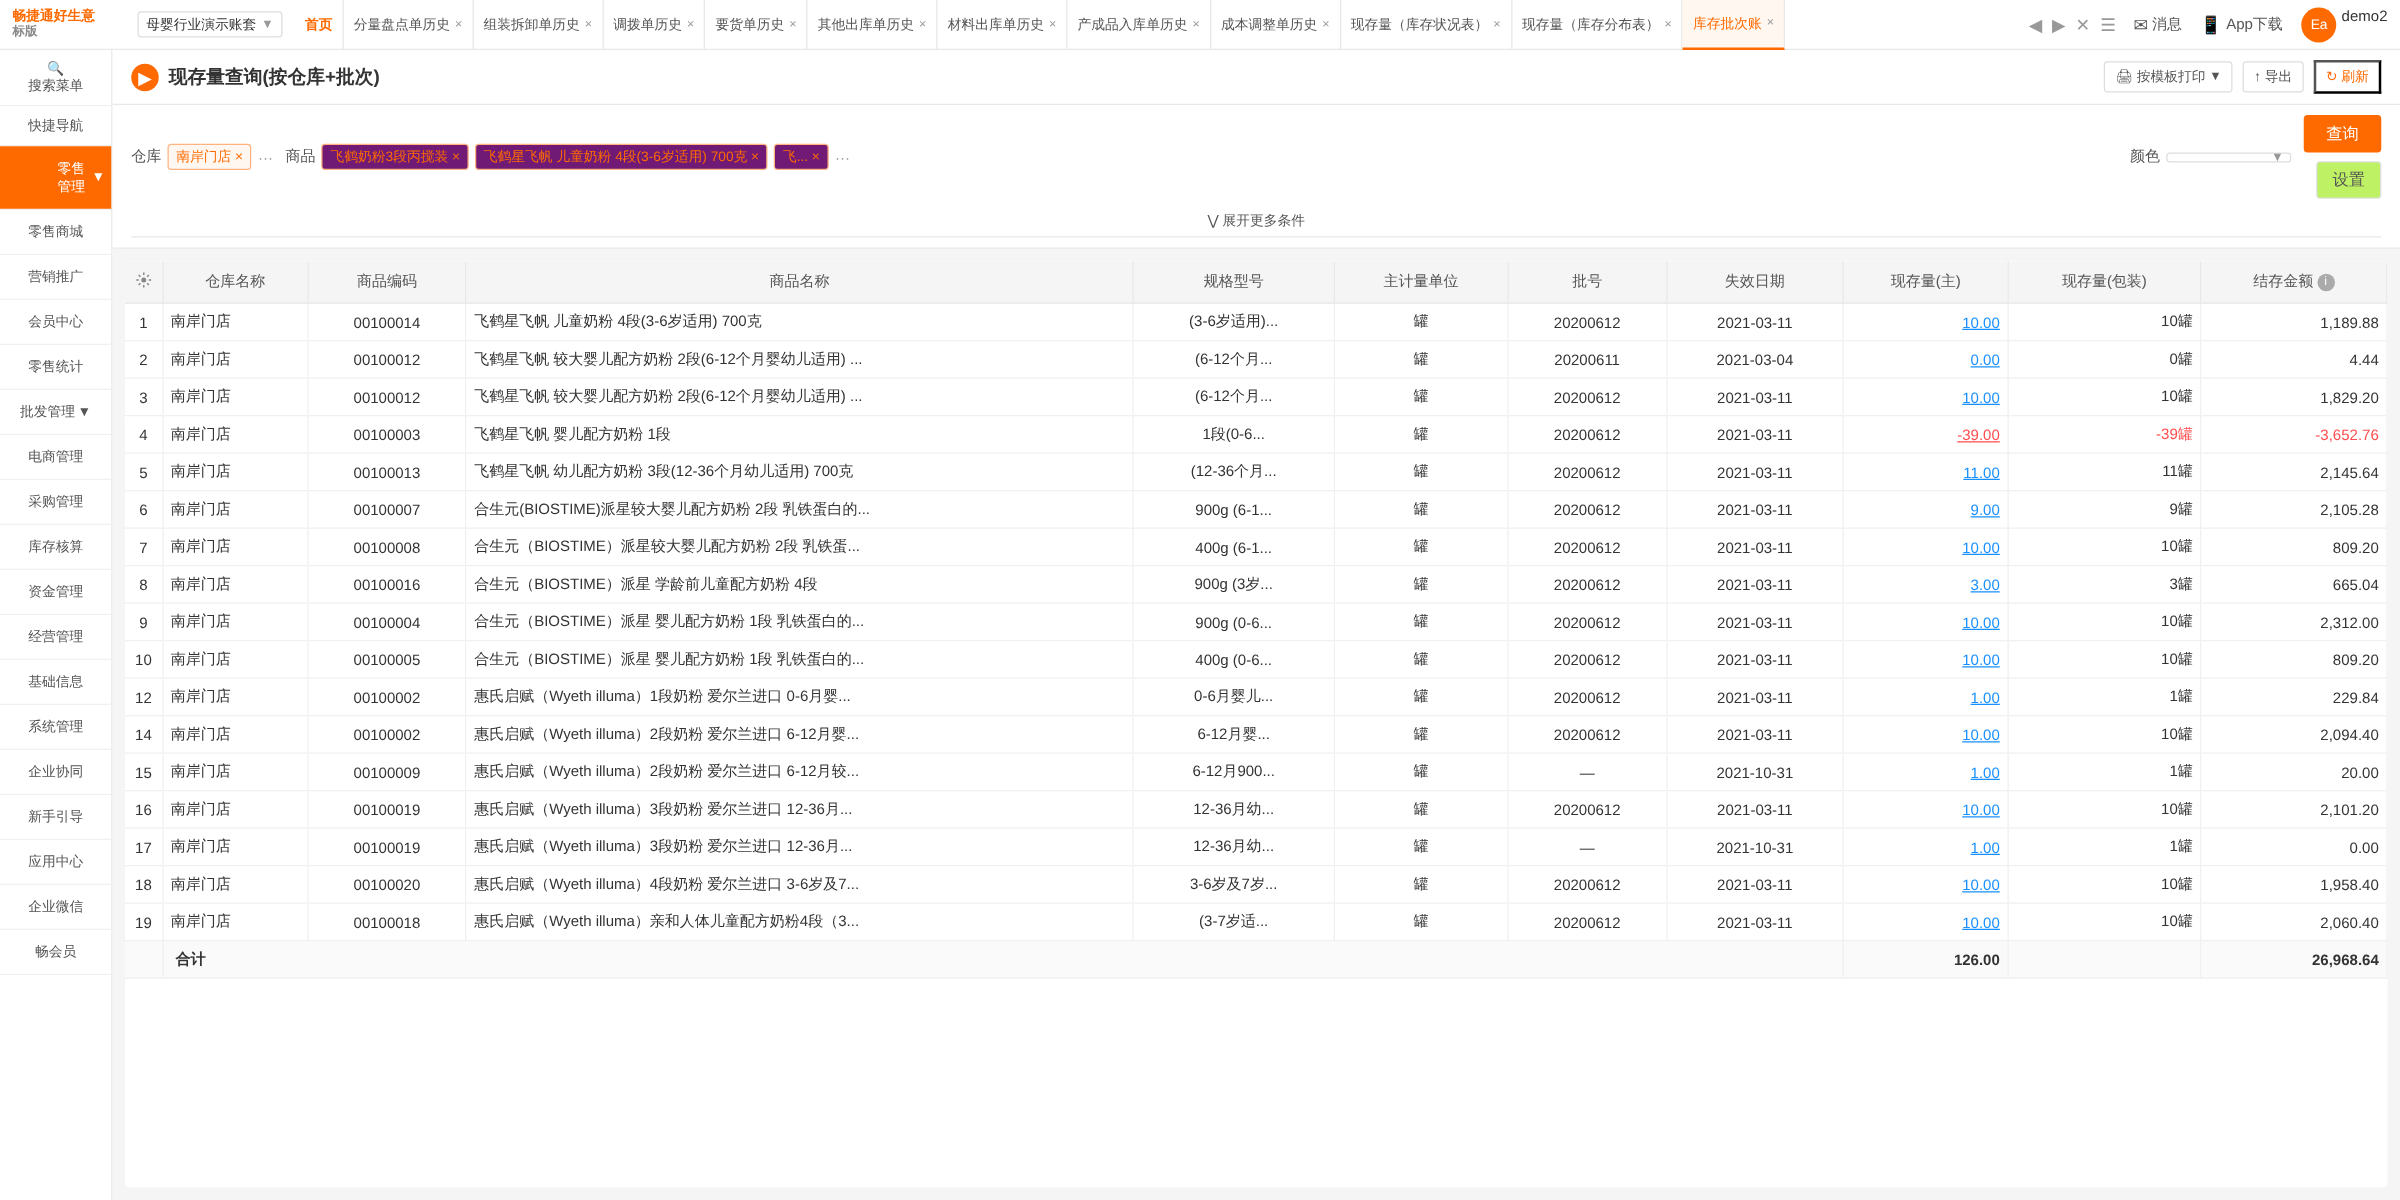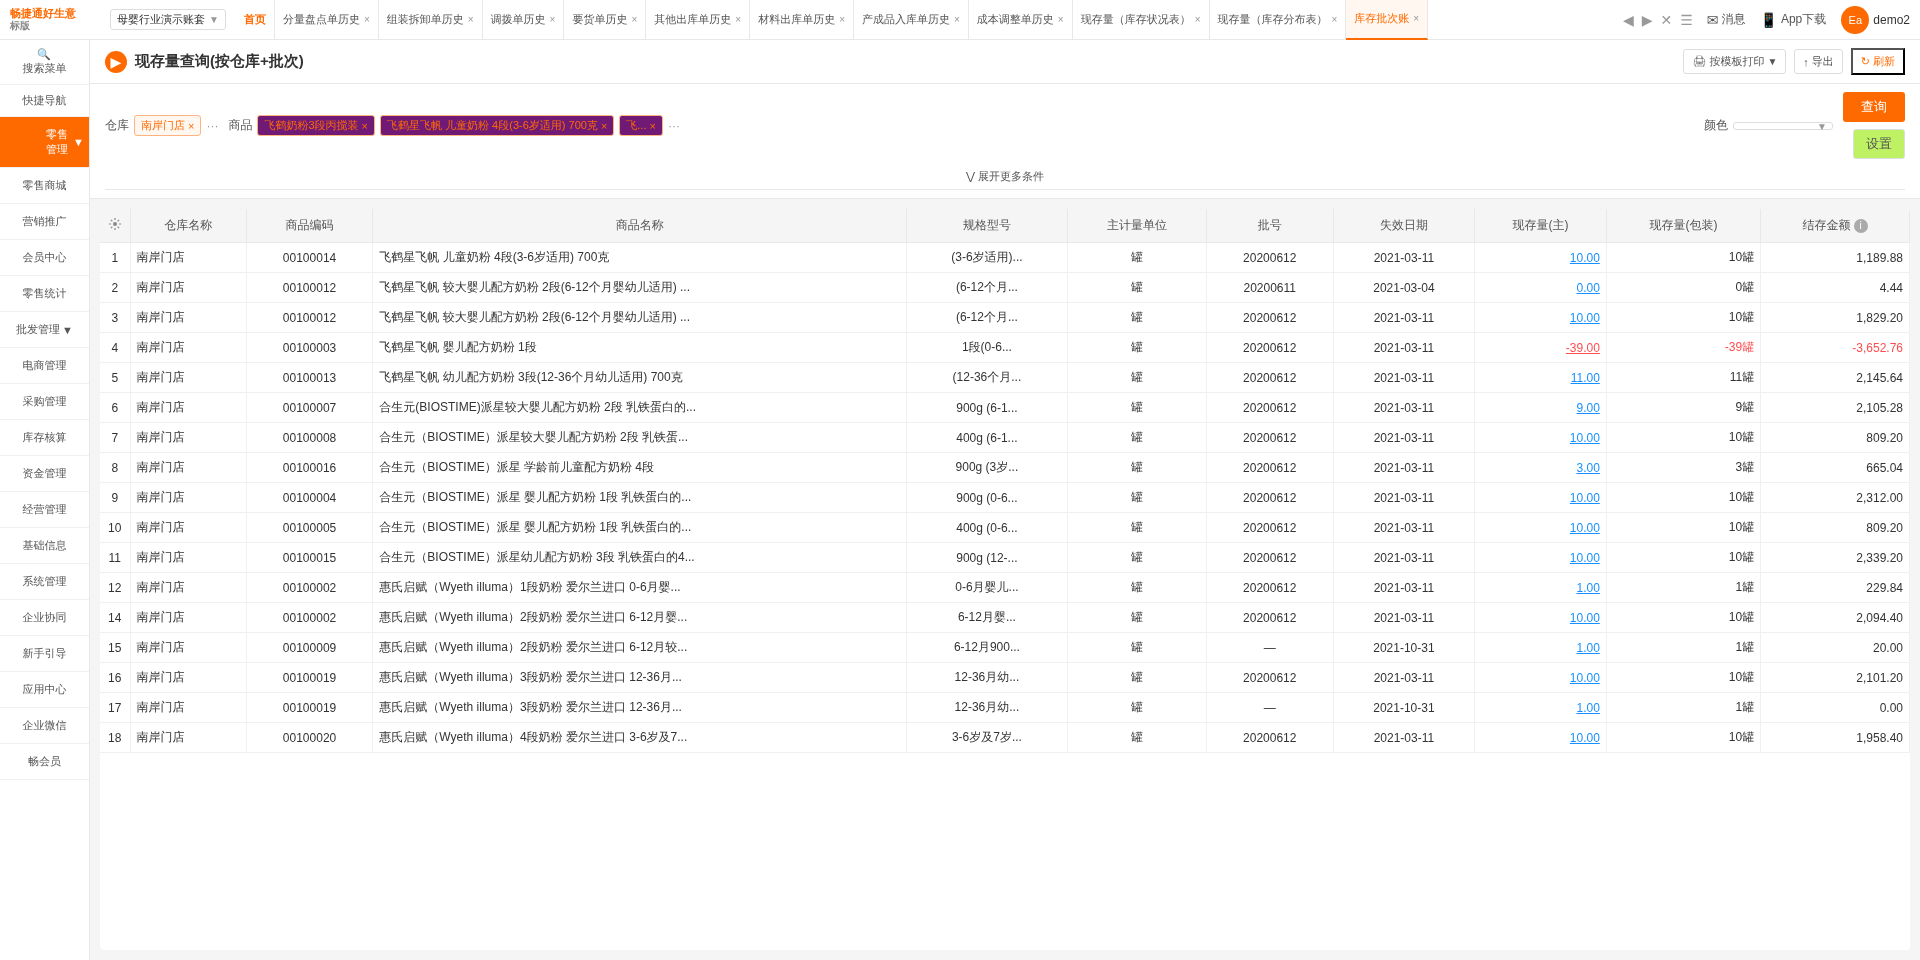--- a/index.html
+++ b/index.html
@@ -137,21 +137,21 @@
   </div>
   <div class="top-right">
     <div class="top-right-item">
       <span style="font-size:14px;">✉</span>
       <span>消息</span>
     </div>
     <div class="top-right-item">
       <span style="font-size:14px;">📱</span>
       <span>App下载</span>
     </div>
-    <div style="display:flex;align-items:center;gap:4px;cursor:pointer;">
+    <div style="display:flex;gap:4px;cursor:pointer;">
       <div class="user-avatar">Ea</div>
       <span style="font-size:12px;">demo2</span>
     </div>
   </div>
 </div>
 
 <div class="main-layout">
 
   <div class="sidebar">
     <div class="sidebar-search">
@@ -474,35 +474,20 @@
     <td>罐</td>
     <td>20200612</td>
     <td>2021-03-11</td>
     <td class="td-right ">
       <span class="link-text ">10.00</span>
     </td>
     <td class="td-right ">10罐</td>
     <td class="td-right ">809.20</td>
   </tr>
             <tr>
-    <td>11</td>
-    <td class="td-left">南岸门店</td>
-    <td>00100015</td>
-    <td class="td-left" style="max-width:280px;overflow:hidden;text-overflow:ellipsis;white-space:nowrap;">合生元（BIOSTIME）派星幼儿配方奶粉 3段 乳铁蛋白的4...</td>
-    <td>900g (12-...</td>
-    <td>罐</td>
-    <td>20200612</td>
-    <td>2021-03-11</td>
-    <td class="td-right ">
-      <span class="link-text ">10.00</span>
-    </td>
-    <td class="td-right ">10罐</td>
-    <td class="td-right ">2,339.20</td>
-  </tr>
-            <tr>
     <td>12</td>
     <td class="td-left">南岸门店</td>
     <td>00100002</td>
     <td class="td-left" style="max-width:280px;overflow:hidden;text-overflow:ellipsis;white-space:nowrap;">惠氏启赋（Wyeth illuma）1段奶粉 爱尔兰进口 0-6月婴...</td>
     <td>0-6月婴儿...</td>
     <td>罐</td>
     <td>20200612</td>
     <td>2021-03-11</td>
     <td class="td-right ">
       <span class="link-text ">1.00</span>
@@ -578,17 +563,39 @@
     <td>3-6岁及7岁...</td>
     <td>罐</td>
     <td>20200612</td>
     <td>2021-03-11</td>
     <td class="td-right ">
       <span class="link-text ">10.00</span>
     </td>
     <td class="td-right ">10罐</td>
     <td class="td-right ">1,958.40</td>
   </tr>
+            <tr>
+    <td>19</td>
+    <td class="td-left">南岸门店</td>
+    <td>00100018</td>
+    <td class="td-left" style="max-width:280px;overflow:hidden;text-overflow:ellipsis;white-space:nowrap;">惠氏启赋（Wyeth illuma）亲和人体儿童配方奶粉4段（3...</td>
+    <td>(3-7岁适...</td>
+    <td>罐</td>
+    <td>20200612</td>
+    <td>2021-03-11</td>
+    <td class="td-right ">
+      <span class="link-text ">10.00</span>
+    </td>
+    <td class="td-right ">10罐</td>
+    <td class="td-right ">2,060.40</td>
+  </tr>
+            <tr class="footer-row">
+  <td></td>
+  <td colspan="7" class="td-left" style="padding-left:10px;">合计</td>
+  <td class="td-right">126.00</td>
+  <td></td>
+  <td class="td-right">26,968.64</td>
+</tr>
           </tbody>
       </table>
     </div>
   </div>
 </div>
 
 </body></html>

